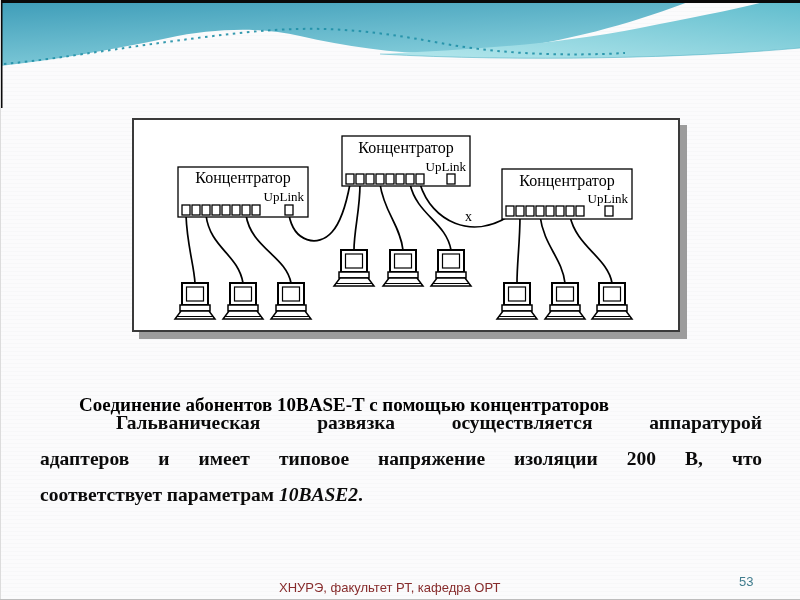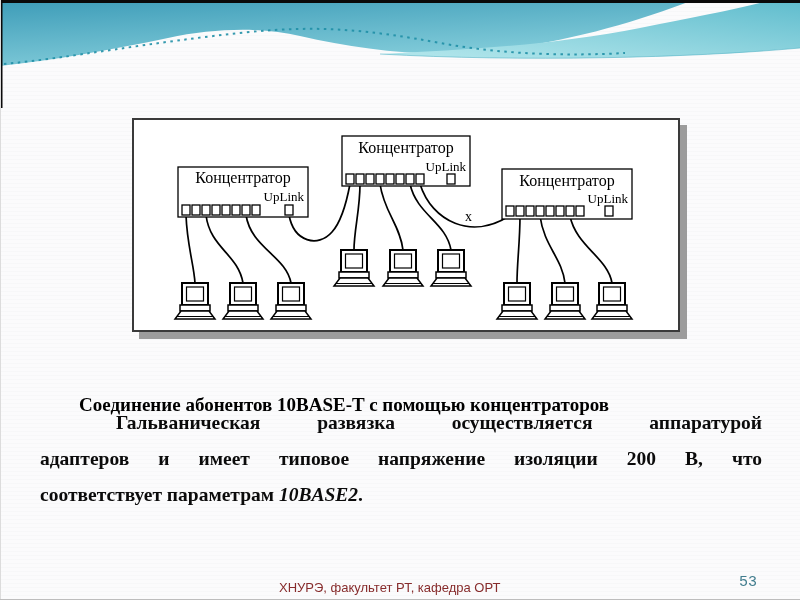--- a/index.html
+++ b/index.html
@@ -30,21 +30,21 @@
   .bline{text-align:justify;text-align-last:justify;white-space:nowrap;font-weight:bold;}
   .bline.first{text-indent:76px;}
   .bline.last{text-align:left;text-align-last:left;}
   .em-i{font-style:italic;}
   .footer{
     position:absolute;left:262px;top:580px;
     font-family:"Liberation Sans",sans-serif;font-size:13px;color:#872c2c;margin-left:17px;
   }
   .pagenum{
     position:absolute;left:739px;top:574px;
-    font-family:Liberation Mono, monospace;font-size:15px;color:#417d8e;
+    font-family:Liberation Sans, sans-serif;font-size:13px;color:#417d8e;
   }
   .dg-text{font-family:"Liberation Serif",serif;fill:#000;}
 </style>
 </head>
 <body>
 
 <div class="slide">
 
   <svg class="wave" viewBox="0 0 800 110" aria-hidden="true">
     <defs>

